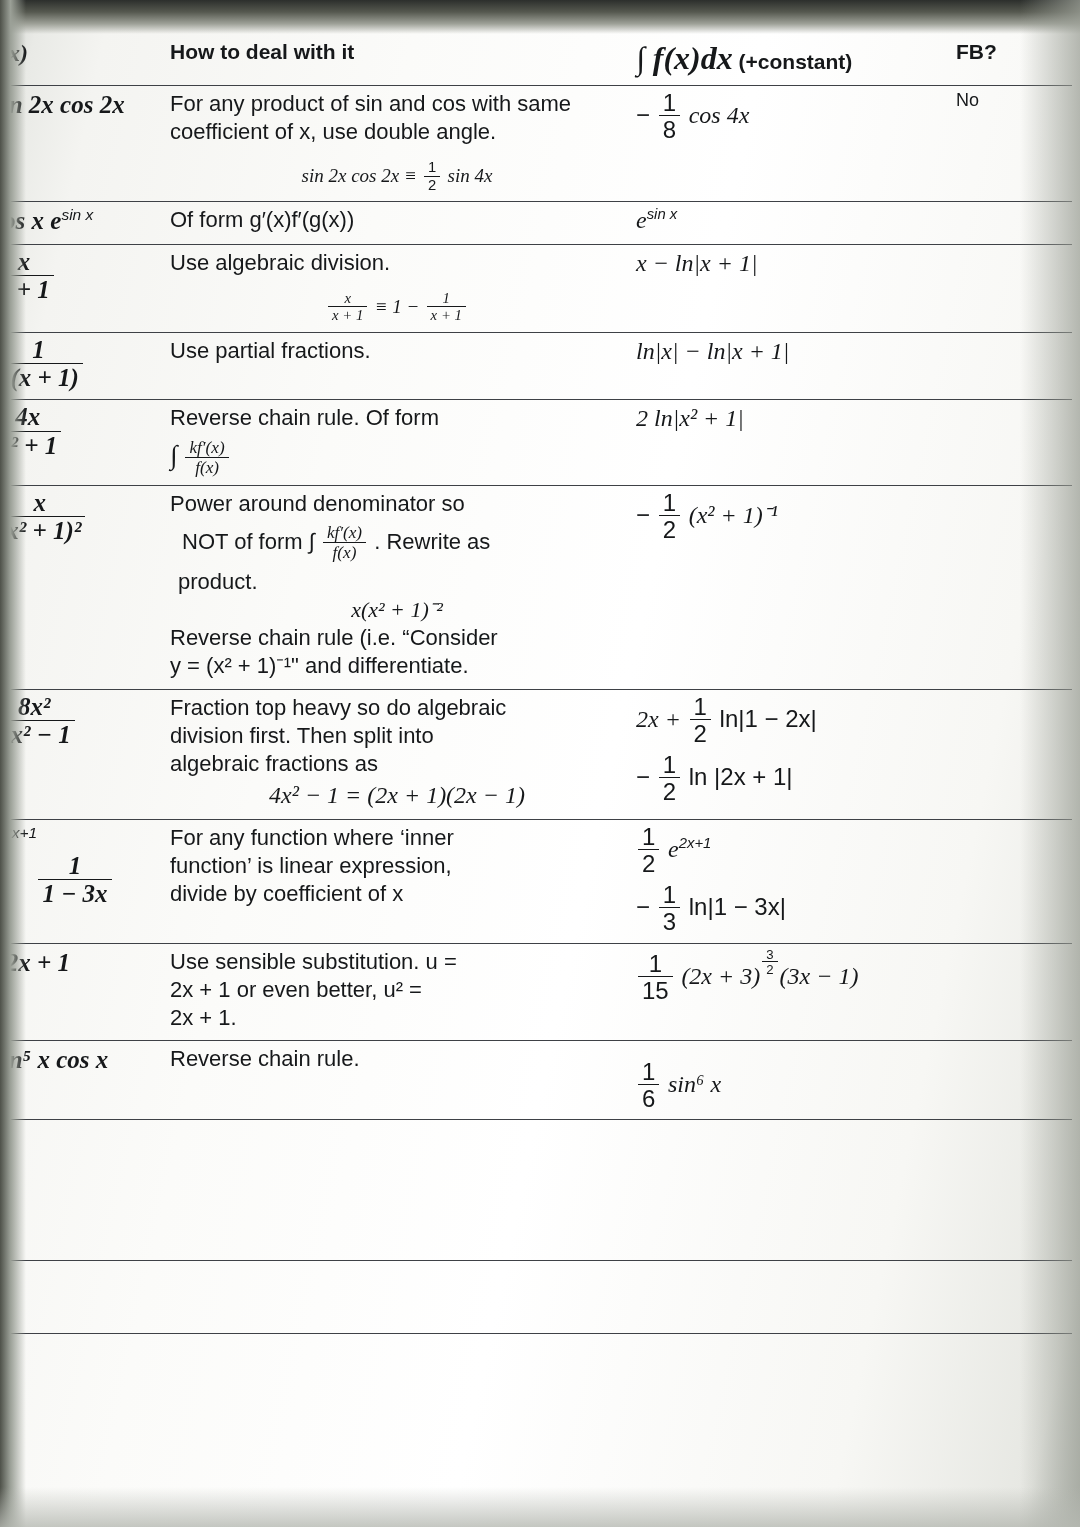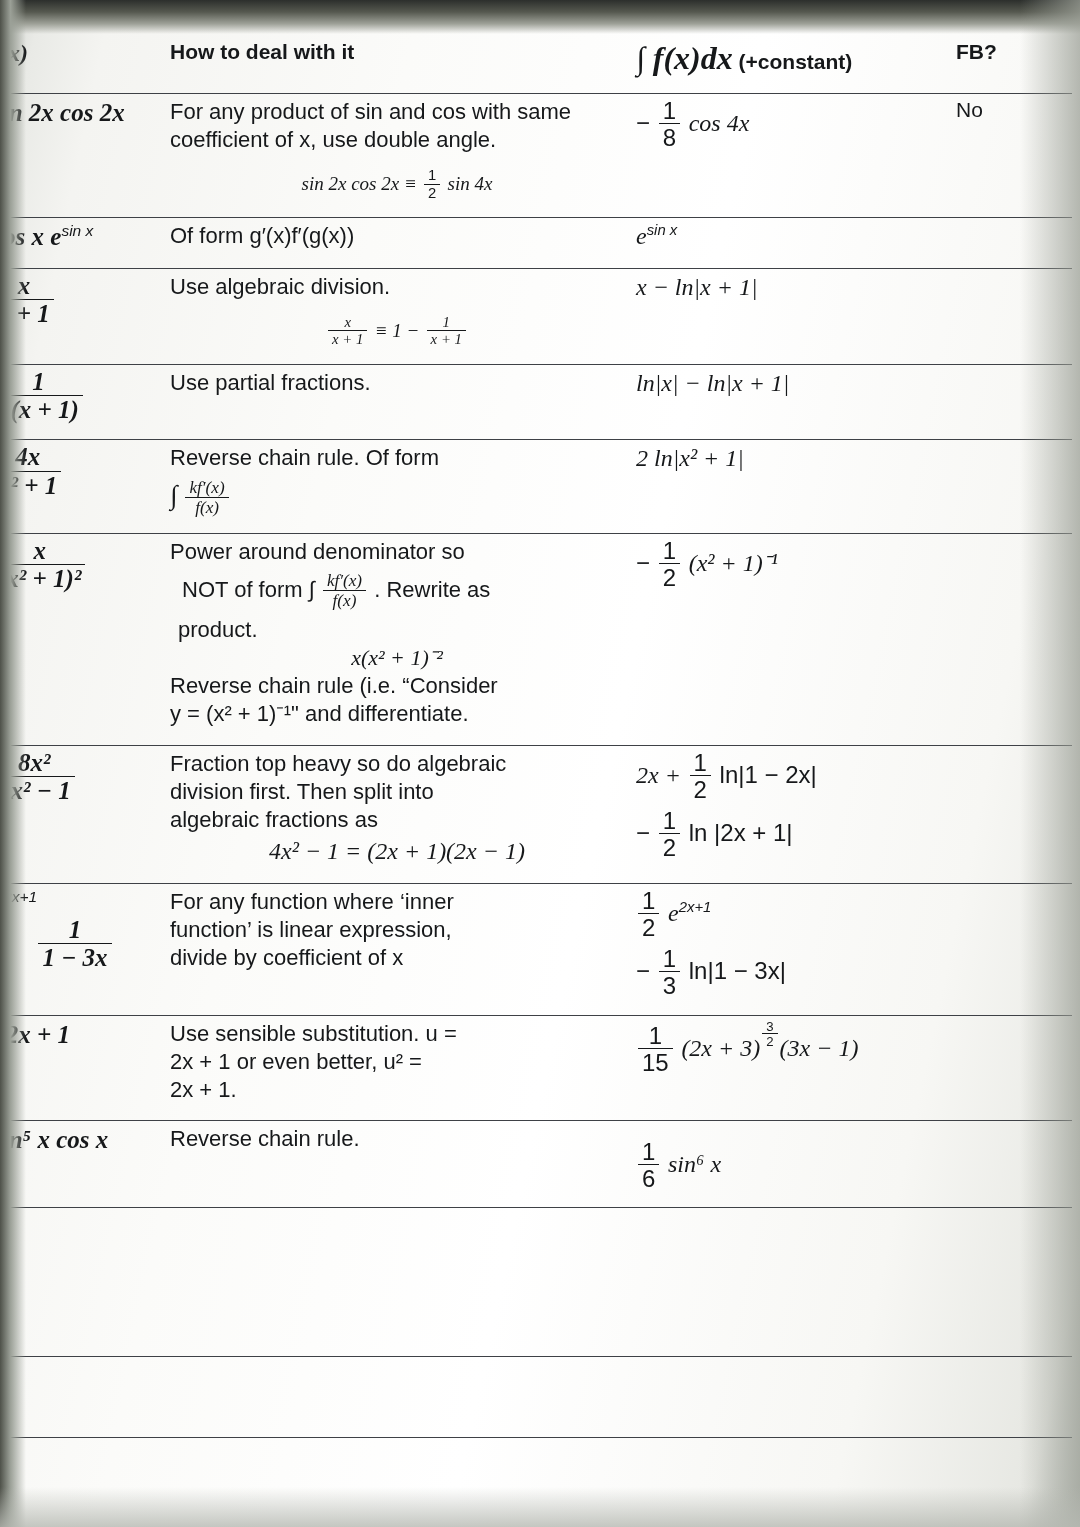--- a/index.html
+++ b/index.html
@@ -55,38 +55,38 @@
     position: absolute;
     left: -14px;
     top: 36px;
     width: 1086px;
     border-collapse: collapse;
     color: #16181a;
   }
   table.tbl td, table.tbl th {
     vertical-align: top;
     border-bottom: 1.6px solid #3e4146;
-    padding: 4px 6px 16px 6px;
+    padding: 4px 6px 8px 6px;
     text-align: left;
   }
   thead th {
     border-bottom: 2px solid #24262a;
     padding-bottom: 3px;
     font-size: 21px;
     font-weight: bold;
   }
   col.c1 { width: 178px; }
   col.c2 { width: 466px; }
   col.c3 { width: 320px; }
   col.c4 { width: 122px; }
 
   .cell-f { text-align: center; font-size: 25px; padding-top: 6px; }
   .cell-m { font-size: 22px; line-height: 1.28; }
   .cell-i { text-align: center; font-size: 24px; padding-top: 8px; }
-  .cell-fb { text-align: center; font-size: 21px; padding-top: 10px; }
+  .cell-fb { text-align: center; font-size: 18px; padding-top: 10px; }
 
   .math { font-family: "Liberation Serif", serif; font-style: italic; }
   .mathb { font-family: "Liberation Serif", serif; font-style: italic; font-weight: bold; }
 
   .hdr-f { font-family: "Liberation Serif", serif; font-style: italic; font-size: 24px; text-align: center; }
   .hdr-i { font-family: "Liberation Sans", sans-serif; font-size: 21px; text-align: center; }
   .hdr-i .intg { font-family: "Liberation Serif", serif; font-style: italic; font-size: 32px; }
 
   
   .frac {

